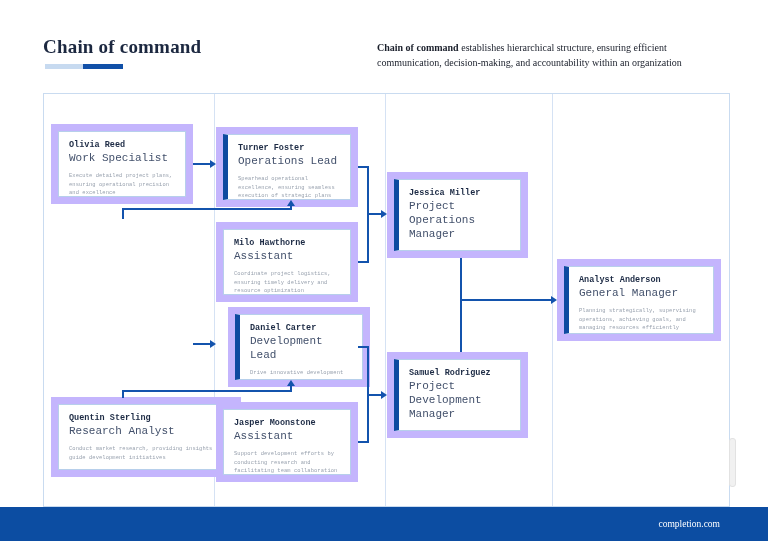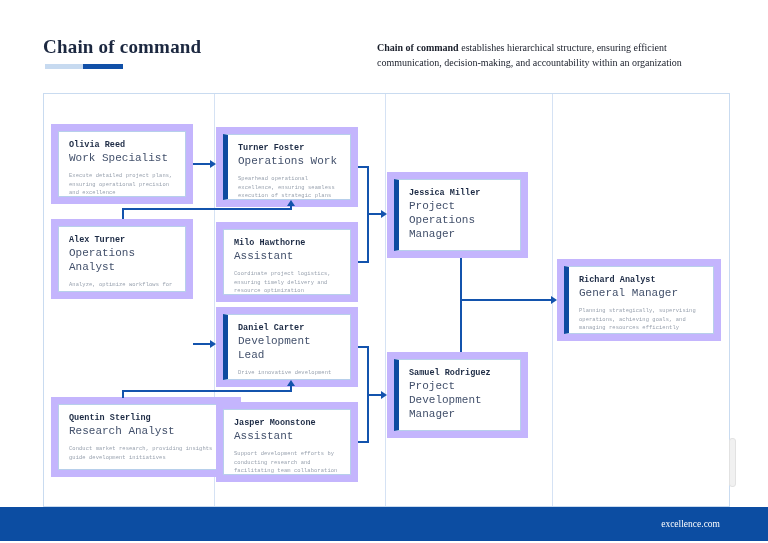--- a/index.html
+++ b/index.html
@@ -35,21 +35,21 @@
   .box.accent{border-left:5px solid #0e4aa0;}
   .nm{font-size:8.5px;font-weight:bold;color:#1d2b45;line-height:1.25;}
   .rl{font-size:11px;color:#42506b;line-height:1.3;}
   .ds{font-size:5.4px;color:#98a1ae;line-height:1.6;margin-top:7px;letter-spacing:.1px;}
   #p-olivia {left:7px;  top:30px;}
   #p-alex   {left:7px;  top:125px;}
   #p-lyla   {left:7px;  top:210px;}
   #p-quentin{left:7px;  top:303px;padding-left:48px;}
   #p-sarah  {left:172px;top:33px;}
   #p-milo   {left:172px;top:128px;}
-  #p-daniel {left:172px;top:213px;}
+  #p-daniel {left:184px;top:213px;}
   #p-jasper {left:172px;top:308px;}
   #p-jessica{left:343px;top:78px; width:141px;height:86px;}
   #p-samuel {left:343px;top:258px;width:141px;height:86px;}
   #p-richard{left:513px;top:165px;width:164px;height:82px;}
   
   .hline,.vline{position:absolute;background:#1353ad;}
   .hline{height:2px;}
   .vline{width:2px;}
   .arrow-right{
     position:absolute;width:0;height:0;
@@ -88,39 +88,32 @@
   <div class="divider" style="left:341px;"></div>
   <div class="divider" style="left:508px;"></div>
 
   <div class="panel" id="p-olivia">
     <div class="box">
       <div class="nm">Olivia Reed</div>
       <div class="rl">Work Specialist</div>
       <div class="ds">Execute detailed project plans, ensuring operational precision and excellence</div>
     </div>
   </div>
-  <div class="panel" id="p-alex">
-    <div class="box">
-      <div class="nm">Alex Turner</div>
-      <div class="rl">Operations Analyst</div>
-      <div class="ds">Analyze, optimize workflows for enhanced operational efficiency and effectiveness</div>
-    </div>
-  </div>
   <div class="panel" id="p-quentin">
     <div class="box">
       <div class="nm">Quentin Sterling</div>
       <div class="rl">Research Analyst</div>
       <div class="ds">Conduct market research, providing insights to guide development initiatives</div>
     </div>
   </div>
 
   <div class="panel" id="p-sarah">
     <div class="box accent">
       <div class="nm">Turner Foster</div>
-      <div class="rl">Operations Work</div>
+      <div class="rl">Operations Lead</div>
       <div class="ds">Spearhead operational excellence, ensuring seamless execution of strategic plans</div>
     </div>
   </div>
   <div class="panel" id="p-milo">
     <div class="box">
       <div class="nm">Milo Hawthorne</div>
       <div class="rl">Assistant</div>
       <div class="ds">Coordinate project logistics, ensuring timely delivery and resource optimization</div>
     </div>
   </div>
@@ -149,21 +142,21 @@
   <div class="panel" id="p-jessica">
     <div class="box accent">
       <div class="nm">Jessica Miller</div>
       <div class="rl">Project Operations Manager</div>
       <div class="ds">Streamline project timelines, ensuring timely completion and client satisfaction</div>
     </div>
   </div>
 
   <div class="panel" id="p-richard">
     <div class="box accent">
-      <div class="nm">Richard Analyst</div>
+      <div class="nm">Analyst Anderson</div>
       <div class="rl">General Manager</div>
       <div class="ds">Planning strategically, supervising operations, achieving goals, and managing resources efficiently</div>
     </div>
   </div>
 
   <div class="hline" style="left:149px;top:69px;width:17px;"></div>
   <div class="arrow-right" style="left:166px;top:66px;"></div>
 
   <div class="vline" style="left:78px;top:114px;height:11px;"></div>
   <div class="hline" style="left:78px;top:114px;width:170px;"></div>
@@ -191,14 +184,14 @@
   <div class="arrow-right" style="left:337px;top:297px;"></div>
 
   <div class="vline" style="left:416px;top:164px;height:94px;"></div>
   <div class="hline" style="left:416px;top:205px;width:91px;"></div>
   <div class="arrow-right" style="left:507px;top:202px;"></div>
 </div>
 
 <div class="scroll-thumb"></div>
 
 <div class="footer">
-  <div class="footer-text">excellence.com</div>
+  <div class="footer-text">completion.com</div>
 </div>
 
 </body></html>

